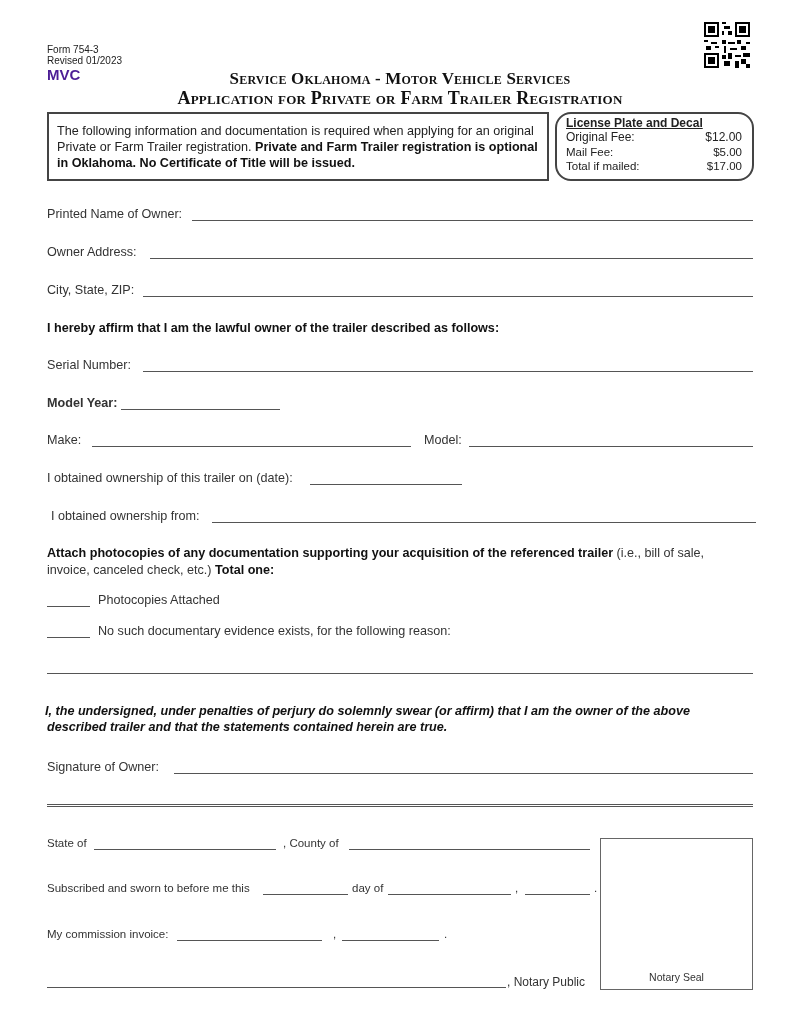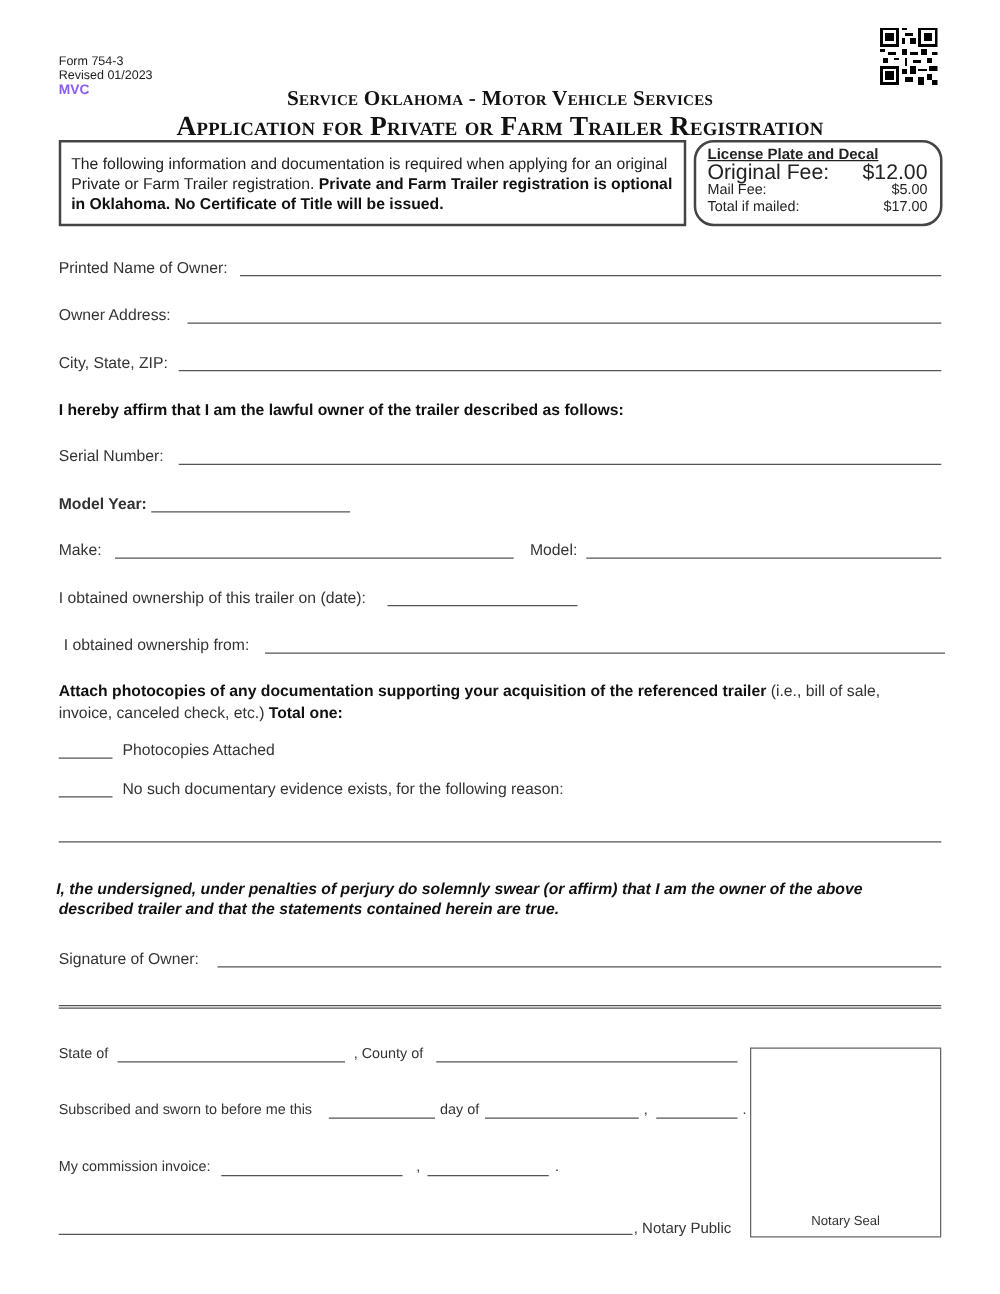--- a/index.html
+++ b/index.html
@@ -1,30 +1,30 @@
 <!DOCTYPE html>
 <html><head>
 <meta charset="utf-8">
 <style>
   html, body { margin: 0; padding: 0; background: #ffffff; }
   body { width: 800px; height: 1035px; position: relative; overflow: hidden;
          font-family: "Liberation Sans", sans-serif; color: #1a1a1a; }
   .abs { position: absolute; }
   .small { font-size: 10px; line-height: 11px; color: #222; }
-  .mvc { font-size: 11px; font-weight: bold; color: #8b5cf6; }
+  .mvc { font-size: 15px; font-weight: bold; color: #4c1d95; }
   .title { font-family: "Liberation Serif", serif; font-weight: bold; font-variant: small-caps;
            color: #111; text-align: center; white-space: nowrap; letter-spacing: 0.2px; }
   .t1 { font-size: 17px; }
-  .t2 { font-size: 22px; }
+  .t2 { font-size: 18px; }
   .infobox { border: 2px solid #444; box-sizing: border-box; }
   .infotext { font-size: 12.6px; line-height: 16px; color: #222; }
   .feebox { border: 2px solid #444; box-sizing: border-box; font-size: 12px; color: #222; padding: 2px 10px 0 9px; }
   .feehead { font-weight: bold; text-decoration: underline; font-size: 12px; line-height: 14px; }
   .feerow { display: flex; justify-content: space-between; }
-  .feerow.big { font-size: 17px; line-height: 15px; }
+  .feerow.big { font-size: 12px; line-height: 15px; }
   .feerow.sm { font-size: 11.5px; line-height: 14px; }
   .label { font-size: 12.6px; color: #333; white-space: nowrap; }
   .line { border-bottom: 1px solid #555; height: 0; }
   .bold { font-weight: bold; color: #111; }
   .italic { font-style: italic; font-weight: bold; color: #111; font-size: 12.6px; line-height: 16px; }
   .nsmall { font-size: 11.5px; color: #333; white-space: nowrap; }
   .seal { border: 1px solid #666; box-sizing: border-box; }
   .qr { width: 46px; height: 46px; }
 </style>
 </head>

